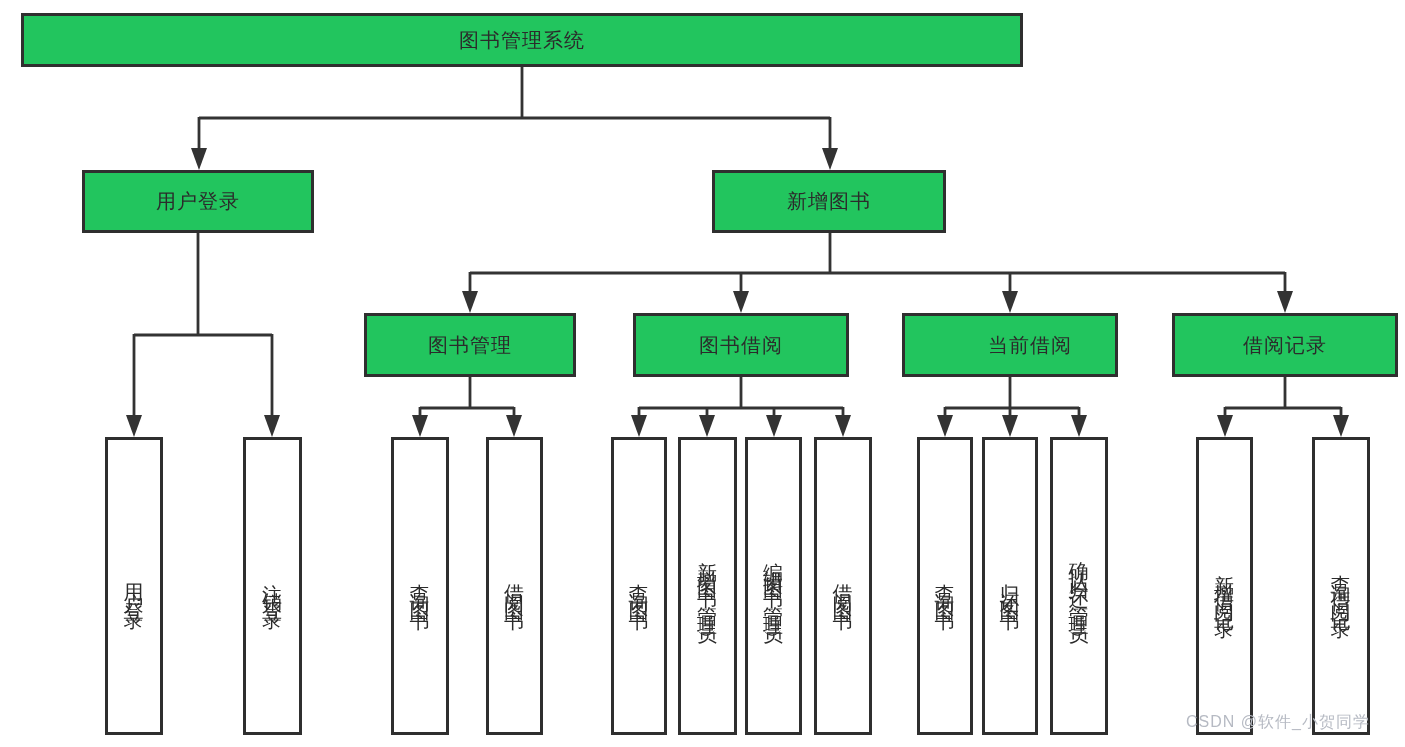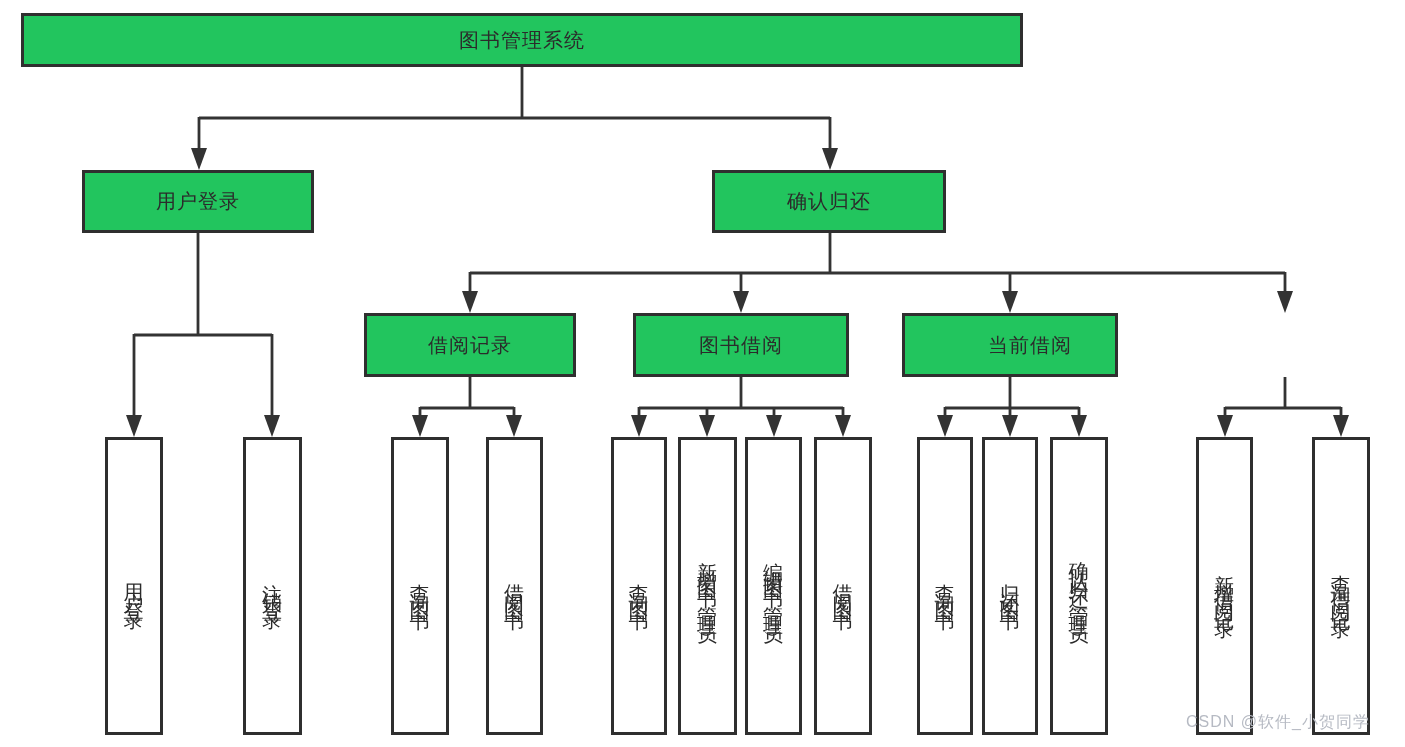--- a/index.html
+++ b/index.html
@@ -108,25 +108,26 @@
       <line x1="1225" y1="407" x2="1225" y2="417"></line>
       <polygon points="1217,415 1233,415 1225,437"></polygon>
       <line x1="1341" y1="407" x2="1341" y2="417"></line>
       <polygon points="1333,415 1349,415 1341,437"></polygon>
     </g>
   </svg>
 
   <div class="node" style="left:21px;top:13px;width:1002px;height:54px;">图书管理系统</div>
 
   <div class="node" style="left:82px;top:170px;width:232px;height:63px;">用户登录</div>
-  <div class="node" style="left:712px;top:170px;width:234px;height:63px;">确认归还</div>
+  <div class="node" style="left:712px;top:170px;width:234px;height:63px;">新增图书</div>
 
-  <div class="node" style="left:364px;top:313px;width:212px;height:64px;">借阅记录</div>
+  <div class="node" style="left:364px;top:313px;width:212px;height:64px;">图书管理</div>
   <div class="node" style="left:633px;top:313px;width:216px;height:64px;">图书借阅</div>
   <div class="node" style="left:902px;top:313px;width:216px;height:64px;padding-left:40px;">当前借阅</div>
+  <div class="node" style="left:1172px;top:313px;width:226px;height:64px;">借阅记录</div>
 
   <div class="leaf" style="left:105px;top:437px;width:58px;height:298px;">
     <span>用户登录</span>
   </div>
   <div class="leaf" style="left:243px;top:437px;width:59px;height:298px;">
     <span>注销登录</span>
   </div>
 
   <div class="leaf" style="left:391px;top:437px;width:58px;height:298px;">
     <span>查询图书</span>

